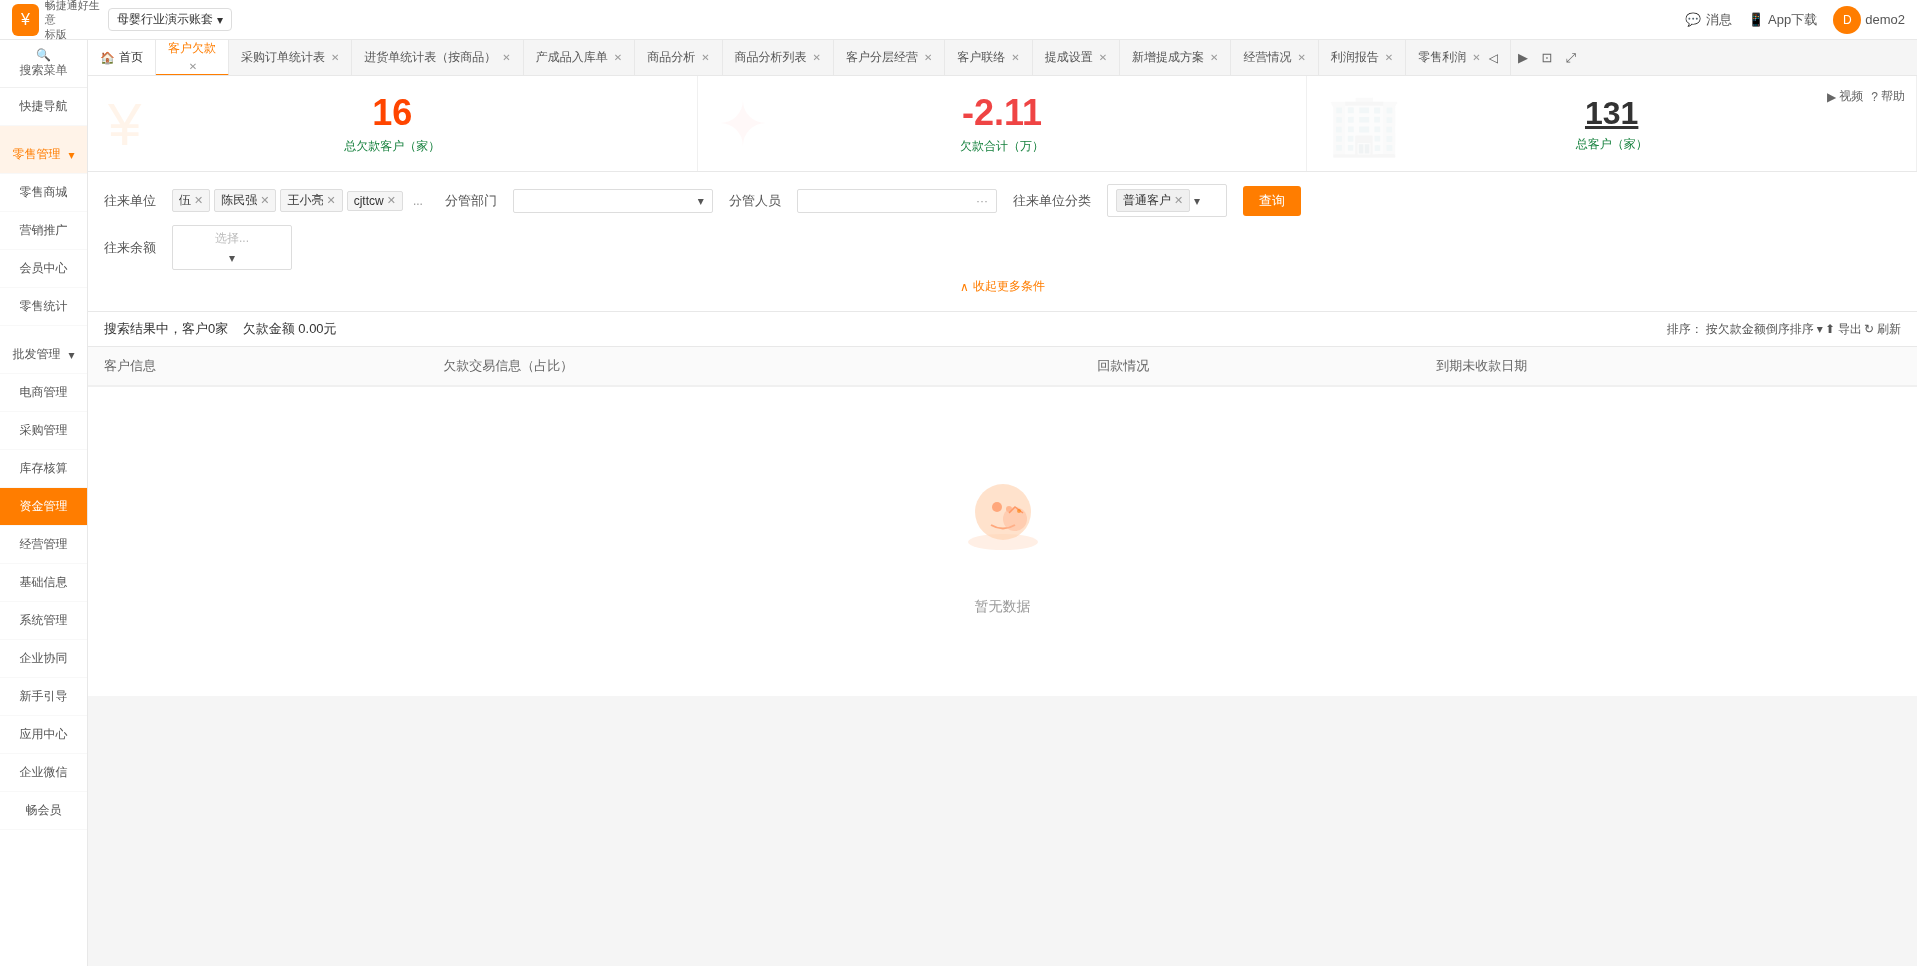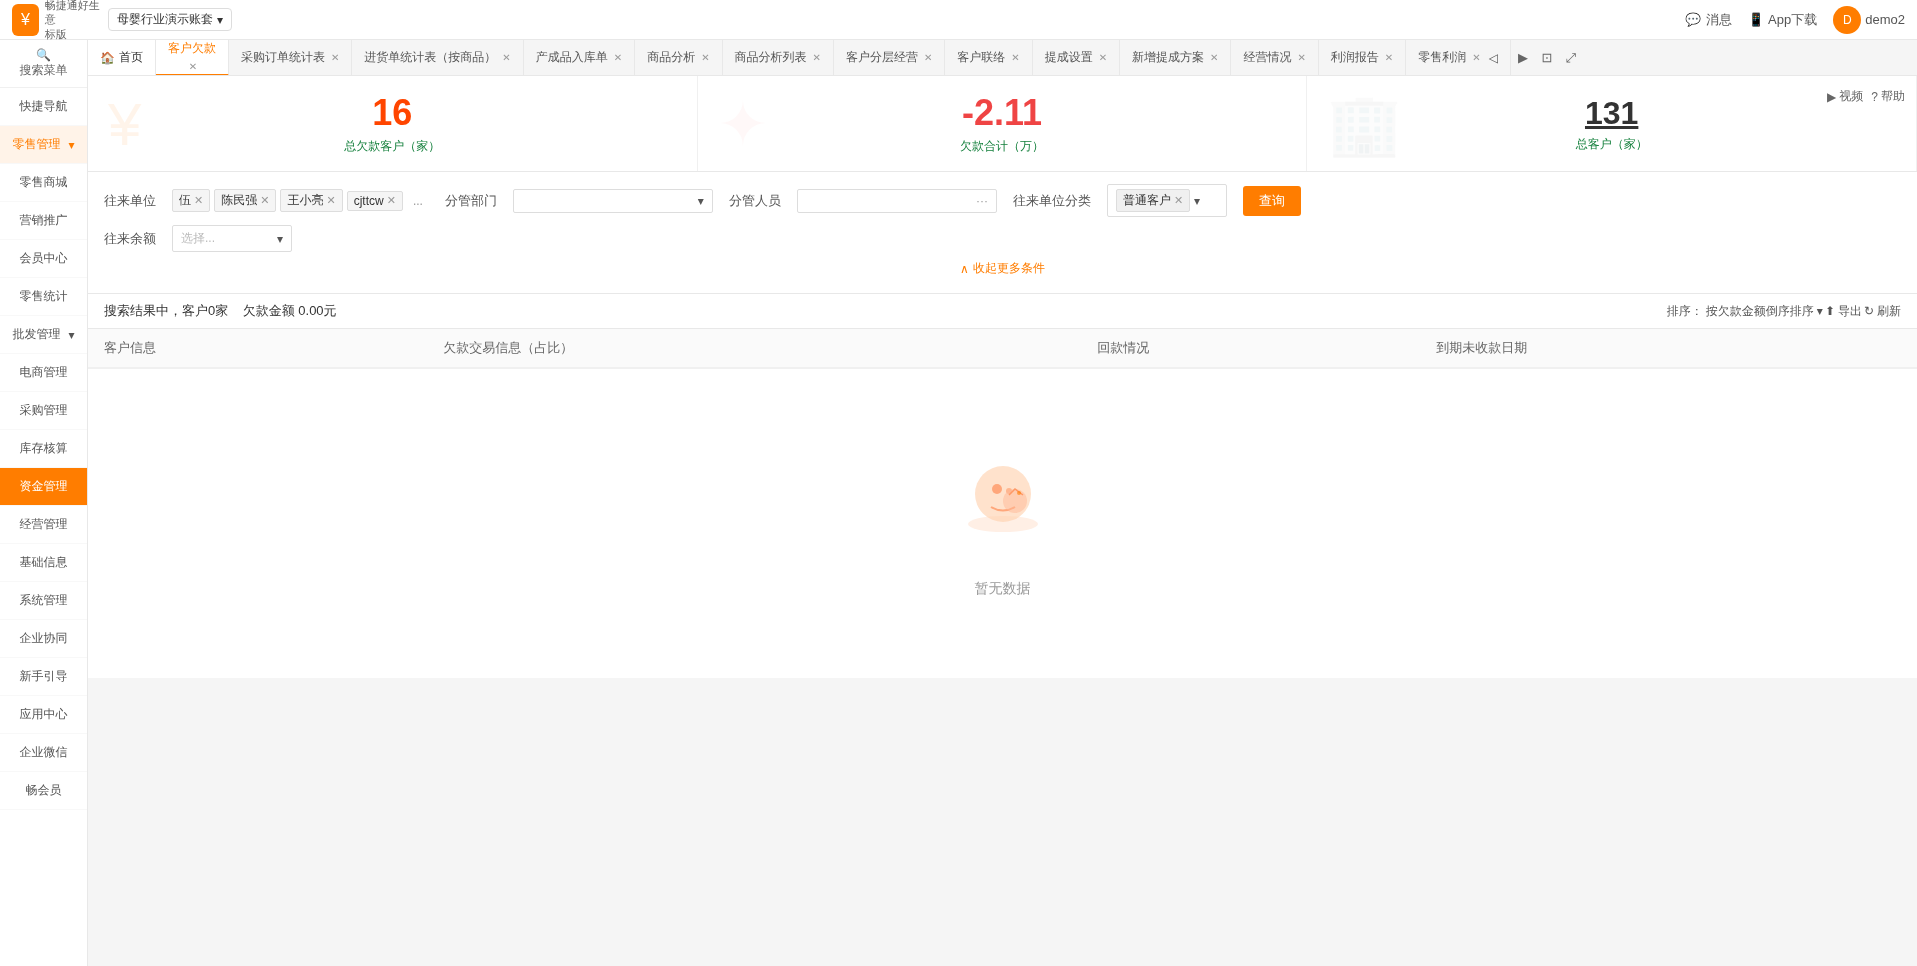--- a/index.html
+++ b/index.html
@@ -18,21 +18,21 @@
 
     
     .main-layout { display: flex; flex: 1; overflow: hidden; }
 
     
     .sidebar { width: 88px; background: #fff; border-right: 1px solid #e8e8e8; display: flex; flex-direction: column; flex-shrink: 0; overflow-y: auto; }
     .sidebar-search { padding: 8px; border-bottom: 1px solid #f0f0f0; text-align: center; font-size: 12px; color: #666; cursor: pointer; }
     .sidebar-item { padding: 10px 4px; text-align: center; font-size: 12px; color: #555; cursor: pointer; border-bottom: 1px solid #f8f8f8; }
     .sidebar-item.active { background: #ff7d00; color: #fff; }
     .sidebar-item.active-parent { background: #fff3e8; color: #ff7d00; }
-    .sidebar-item-with-arrow { display: flex; align-items: center; justify-content: center; gap: 8px; }
+    .sidebar-item-with-arrow { display: flex; align-items: center; justify-content: center; gap: 8px; margin-top: 10px; }
 
     
     .content-area { flex: 1; display: flex; flex-direction: column; overflow: hidden; }
 
     
     .tab-bar { height: 36px; background: #f5f5f5; display: flex; align-items: center; border-bottom: 1px solid #e8e8e8; flex-shrink: 0; overflow: hidden; }
     .tab-item { height: 36px; display: flex; align-items: center; padding: 0 12px; font-size: 12px; color: #555; cursor: pointer; border-right: 1px solid #e8e8e8; white-space: nowrap; gap: 4px; flex-shrink: 0; }
     .tab-item.active { background: #fff; color: #ff7d00; border-bottom: 2px solid #ff7d00; flex-direction: column; }
     .tab-item.home { background: #fff; color: #333; }
     .tab-close { color: #999; font-size: 10px; margin-left: 2px; }
@@ -331,21 +331,21 @@
               <span class="remove">✕</span>
             </div>
             <span>▾</span>
           </div>
 
           <button style="background:#ff7d00;color:#fff;border:none;padding:6px 16px;border-radius:3px;cursor:pointer;font-size:13px;">查询</button>
         </div>
 
         <div class="filter-row">
           <span class="filter-label">往来余额</span>
-          <div class="filter-select" style="min-width:120px;">
+          <div class="filter-select" style="min-width:120px;flex-direction:column;">
             <span style="color:#bbb;flex:1;">选择...</span>
             <span>▾</span>
           </div>
         </div>
 
         <div class="collapse-btn">
           <span>∧</span>
           <span>收起更多条件</span>
         </div>
       </div>

